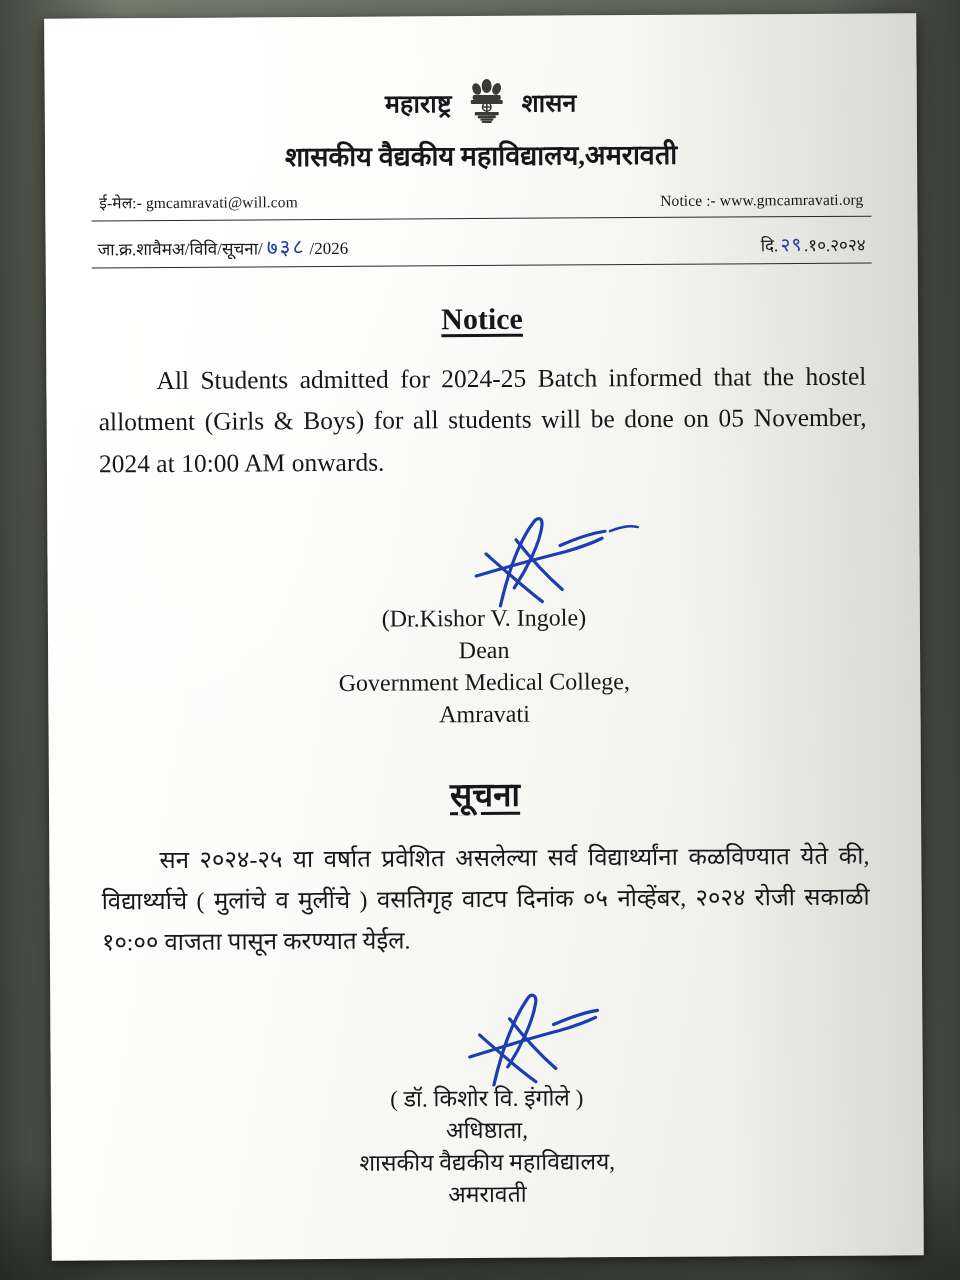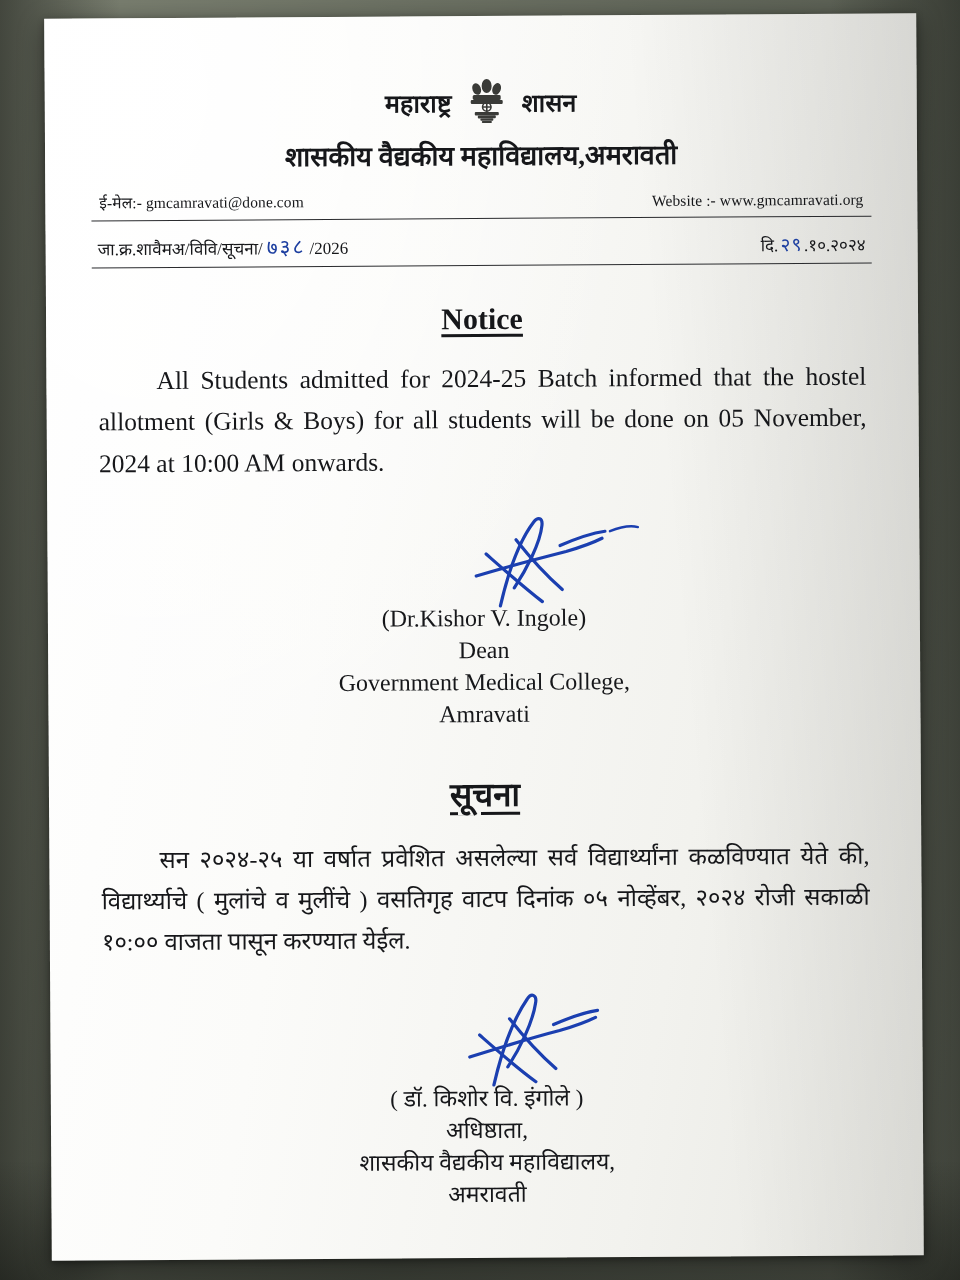--- a/index.html
+++ b/index.html
@@ -231,24 +231,24 @@
               </g>
             </svg>
           </span>
           <span>शासन</span>
         </div>
         <div class="college-line">शासकीय वैद्यकीय महाविद्यालय,अमरावती</div>
 
         <div class="contact-row">
           <div class="email">
             <span>ई-मेल:-</span>
-            <span>gmcamravati@done.com</span>
+            <span>gmcamravati@will.com</span>
           </div>
           <div class="website">
-            <span>Website :-</span>
+            <span>Notice :-</span>
             <span>www.gmcamravati.org</span>
           </div>
         </div>
       </div>
 
       <div class="ref-row">
         <div class="ref-left">
           <span>जा.क्र.शावैमअ/विवि/सूचना/</span>
           <span class="handwriting">७३८</span>
           <span>/2026</span>

